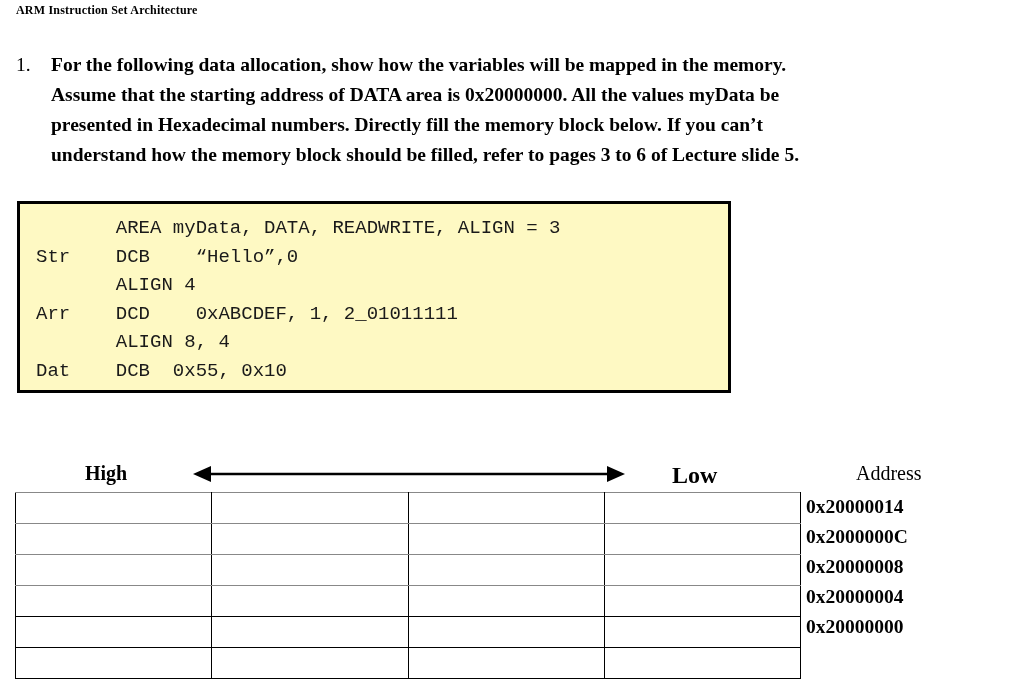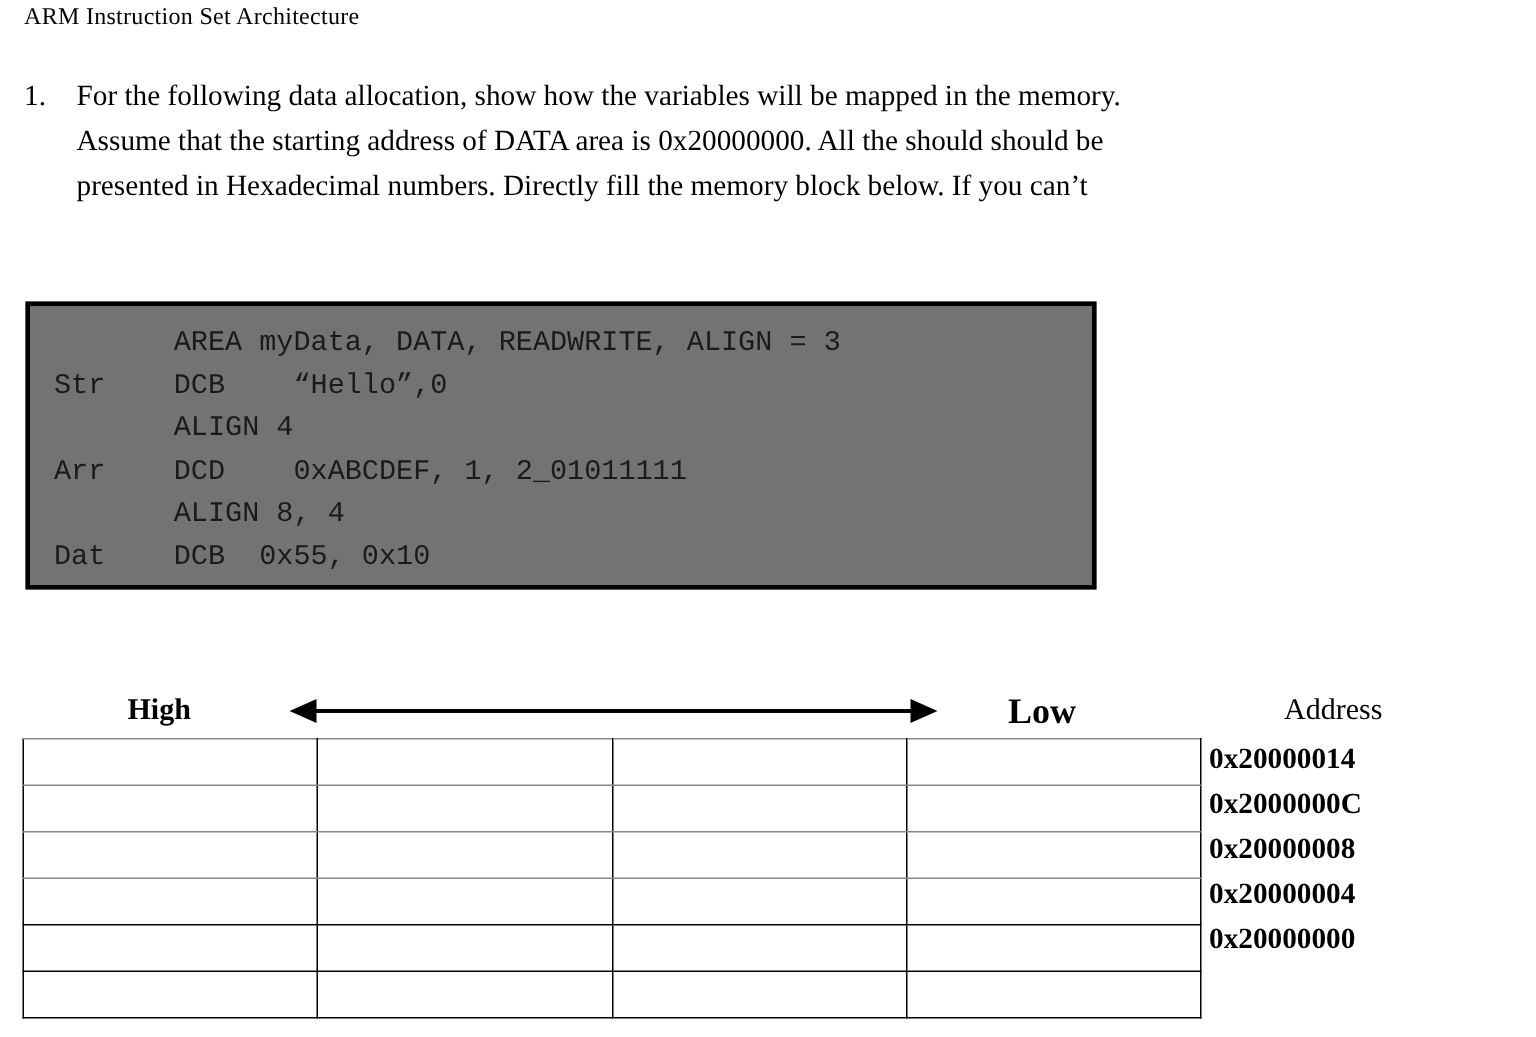--- a/index.html
+++ b/index.html
@@ -15,22 +15,22 @@
     font-family: "Liberation Serif", "DejaVu Serif", serif;
     color: #000000;
     overflow: hidden;
   }
 
   
   #page-title {
     position: absolute;
     left: 16px;
     top: 3px;
-    font-size: 16px;
-    font-weight: normal;
+    font-size: 12px;
+    font-weight: bold;
     letter-spacing: 0.2px;
     white-space: nowrap;
   }
 
   
   #question-block {
     position: absolute;
     left: 14px;
     top: 50px;
     width: 975px;
@@ -41,31 +41,31 @@
     top: 0;
     font-size: 19.5px;
     line-height: 30px;
   }
   #question-text {
     margin-left: 37px;
     font-size: 19.5px;
     line-height: 30px;
     text-align: left;
   }
-  .q-line { white-space: nowrap; display: block; }
+  .q-line { white-space: nowrap; display: block; font-weight: bold; }
 
   
   #code-box {
     position: absolute;
     left: 17px;
     top: 201px;
     width: 714px;
     height: 192px;
     border: 3px solid #000000;
-    background: #737373;
+    background: #fef9c3;
     box-sizing: border-box;
   }
   #code-listing {
     position: absolute;
     left: 16px;
     top: 10px;
     margin: 0;
     font-family: "Liberation Mono", "DejaVu Sans Mono", monospace;
     font-size: 19px;
     line-height: 28.5px;
@@ -154,22 +154,23 @@
 </style>
 </head>
 <body>
 
 <div id="page-title">ARM Instruction Set Architecture</div>
 
 <div id="question-block">
   <span id="question-marker">1.</span>
   <div id="question-text">
     <span class="q-line">For the following data allocation, show how the variables will be mapped in the memory.</span>
-    <span class="q-line">Assume that the starting address of DATA area is 0x20000000. All the should should be</span>
+    <span class="q-line">Assume that the starting address of DATA area is 0x20000000. All the values myData be</span>
     <span class="q-line">presented in Hexadecimal numbers. Directly fill the memory block below. If you can’t</span>
+    <span class="q-line">understand how the memory block should be filled, refer to pages 3 to 6 of Lecture slide 5.</span>
   </div>
 </div>
 
 <div id="code-box">
   <pre id="code-listing">       AREA myData, DATA, READWRITE, ALIGN = 3
 Str    DCB    “Hello”,0
        ALIGN 4
 Arr    DCD    0xABCDEF, 1, 2_01011111
        ALIGN 8, 4
 Dat    DCB  0x55, 0x10</pre>

